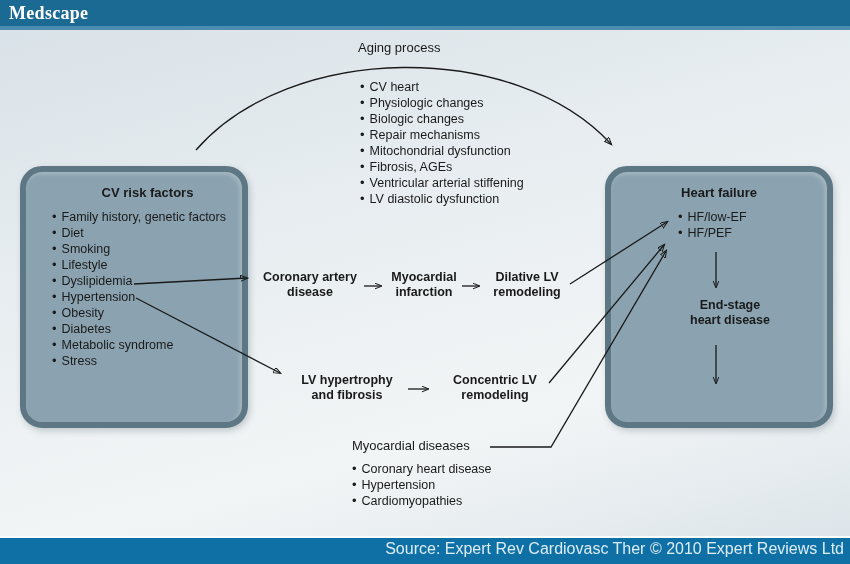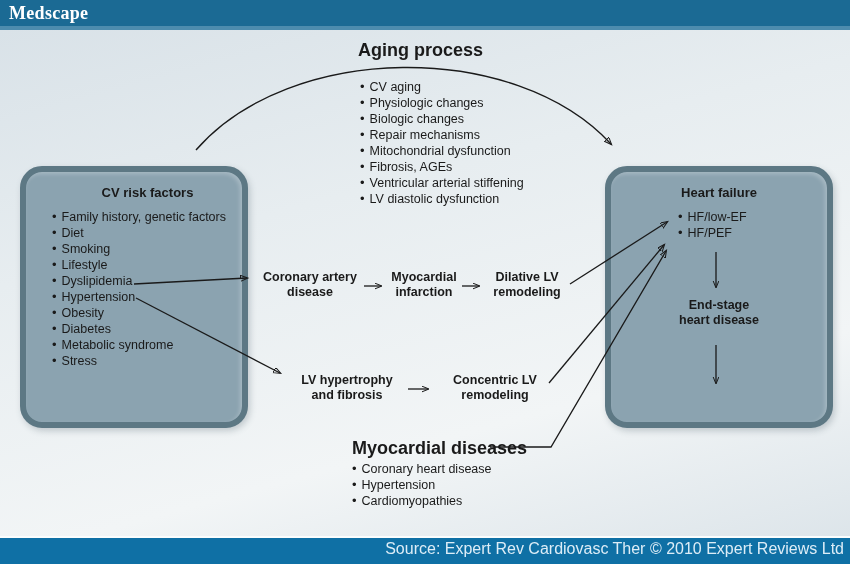--- a/index.html
+++ b/index.html
@@ -44,34 +44,34 @@
   ul.blist{list-style:none;margin:0;padding:0;position:absolute;}
   ul.blist li{
     font-size:12.5px;line-height:16px;white-space:nowrap;
   }
   ul.blist li::before{content:"\2022";margin-right:5px;font-size:13px;}
   .cv-list{left:52px;top:179px;}
   .aging-list{left:360px;top:49px;}
   .hf-list{left:678px;top:179px;}
   .myo-list{left:352px;top:431px;}
   
-  .sec-title{position:absolute;font-weight:700;font-size:18px;white-space:nowrap;}
+  .sec-title{position:absolute;font-weight:400;font-size:13px;white-space:nowrap;}
   .aging-title{left:358px;top:10px;}
   .myo-title{left:352px;top:408px;}
   
   .node{
     position:absolute;font-weight:700;font-size:12.5px;line-height:15px;
     text-align:center;white-space:pre-line;
   }
   .node.cad{left:250px;top:240px;width:120px;}
   .node.mi{left:379px;top:240px;width:90px;}
   .node.dilative{left:482px;top:240px;width:90px;}
   .node.lvh{left:292px;top:343px;width:110px;}
   .node.concentric{left:440px;top:343px;width:110px;}
-  .node.endstage{left:605px;top:268px;width:228px;}
+  .node.endstage{left:605px;top:268px;width:228px;padding-left:11px;}
   .node.death{left:605px;top:365px;width:228px;}
   
   svg.arrows{position:absolute;left:0;top:0;width:850px;height:536px;pointer-events:none;}
   svg.arrows path, svg.arrows line{stroke:#1a1a1a;fill:none;}
   
   .footer-bar{
     position:absolute;left:0;top:536px;width:850px;height:28px;
     background:#0f70a5;border-top:2px solid #fbfdfd;box-sizing:border-box;
   }
   .footer-text{
@@ -86,21 +86,21 @@
 
   <div class="header-bar">
     <div class="logo">Medscape</div>
   </div>
   <div class="header-strip"></div>
 
   <div class="content">
 
     <div class="sec-title aging-title">Aging process</div>
     <ul class="blist aging-list">
-      <li>CV aging</li>
+      <li>CV heart</li>
       <li>Physiologic changes</li>
       <li>Biologic changes</li>
       <li>Repair mechanisms</li>
       <li>Mitochondrial dysfunction</li>
       <li>Fibrosis, AGEs</li>
       <li>Ventricular arterial stiffening</li>
       <li>LV diastolic dysfunction</li>
     </ul>
 
     <div class="panel cv"></div>

